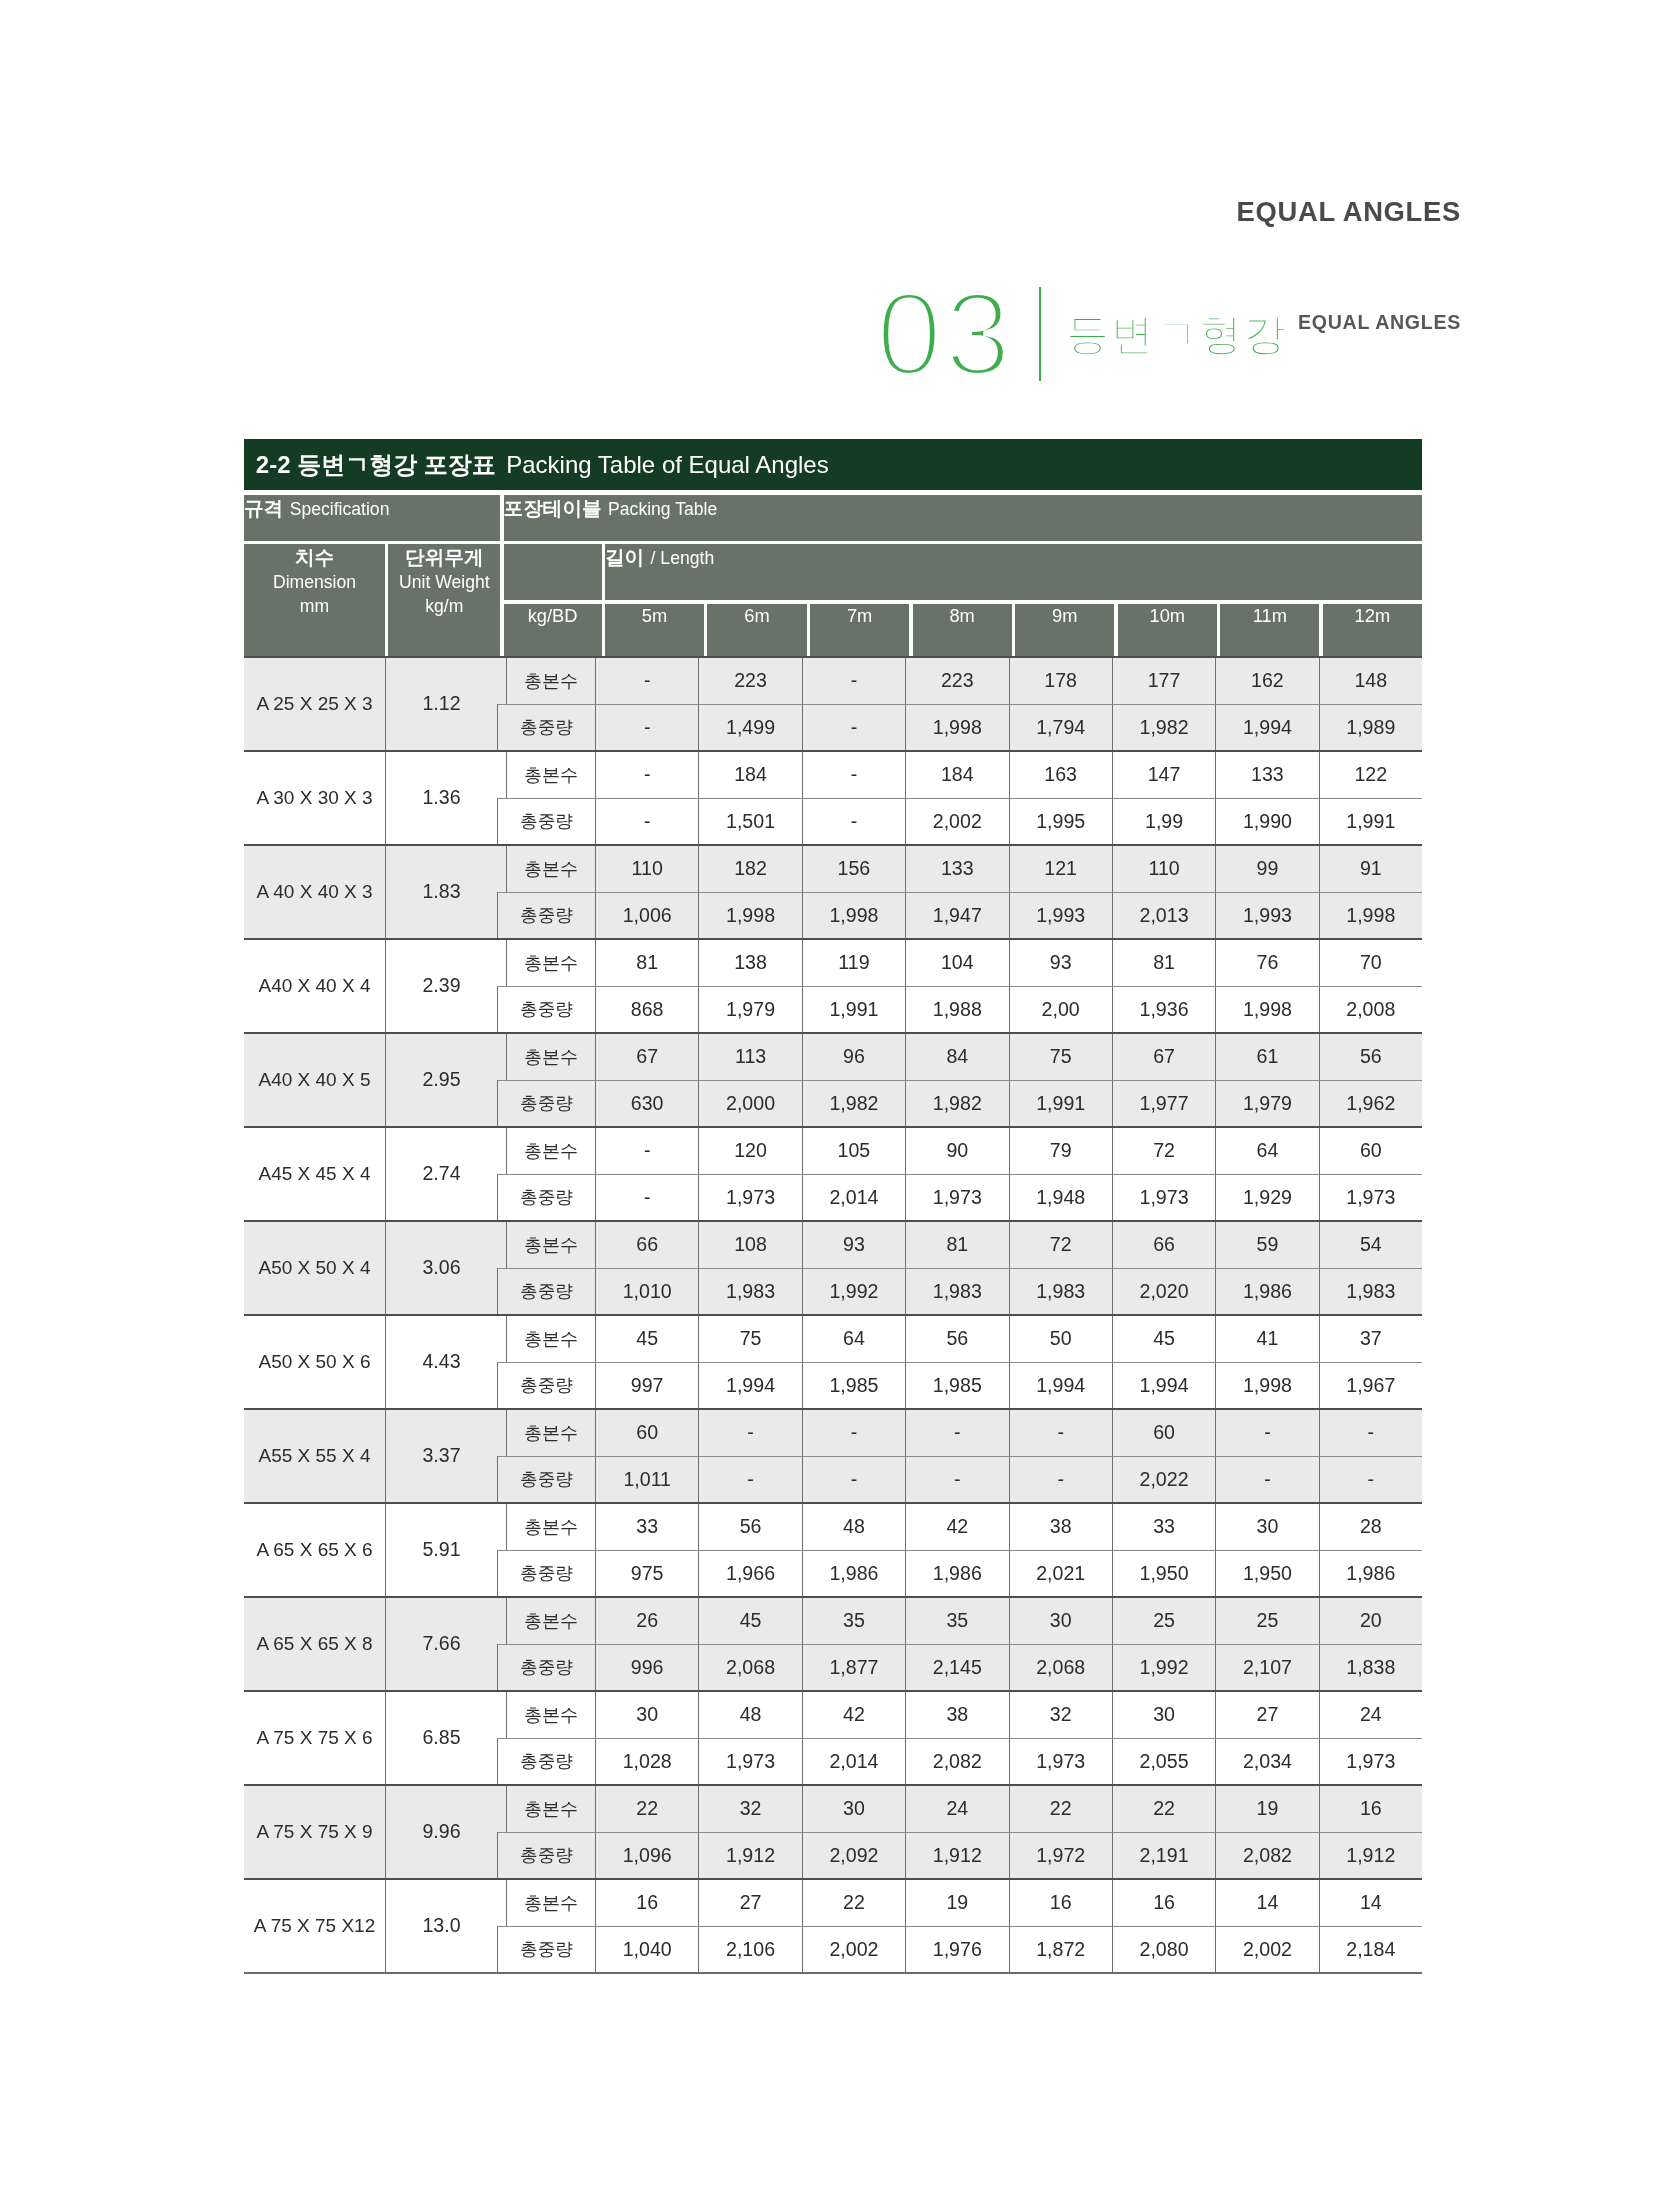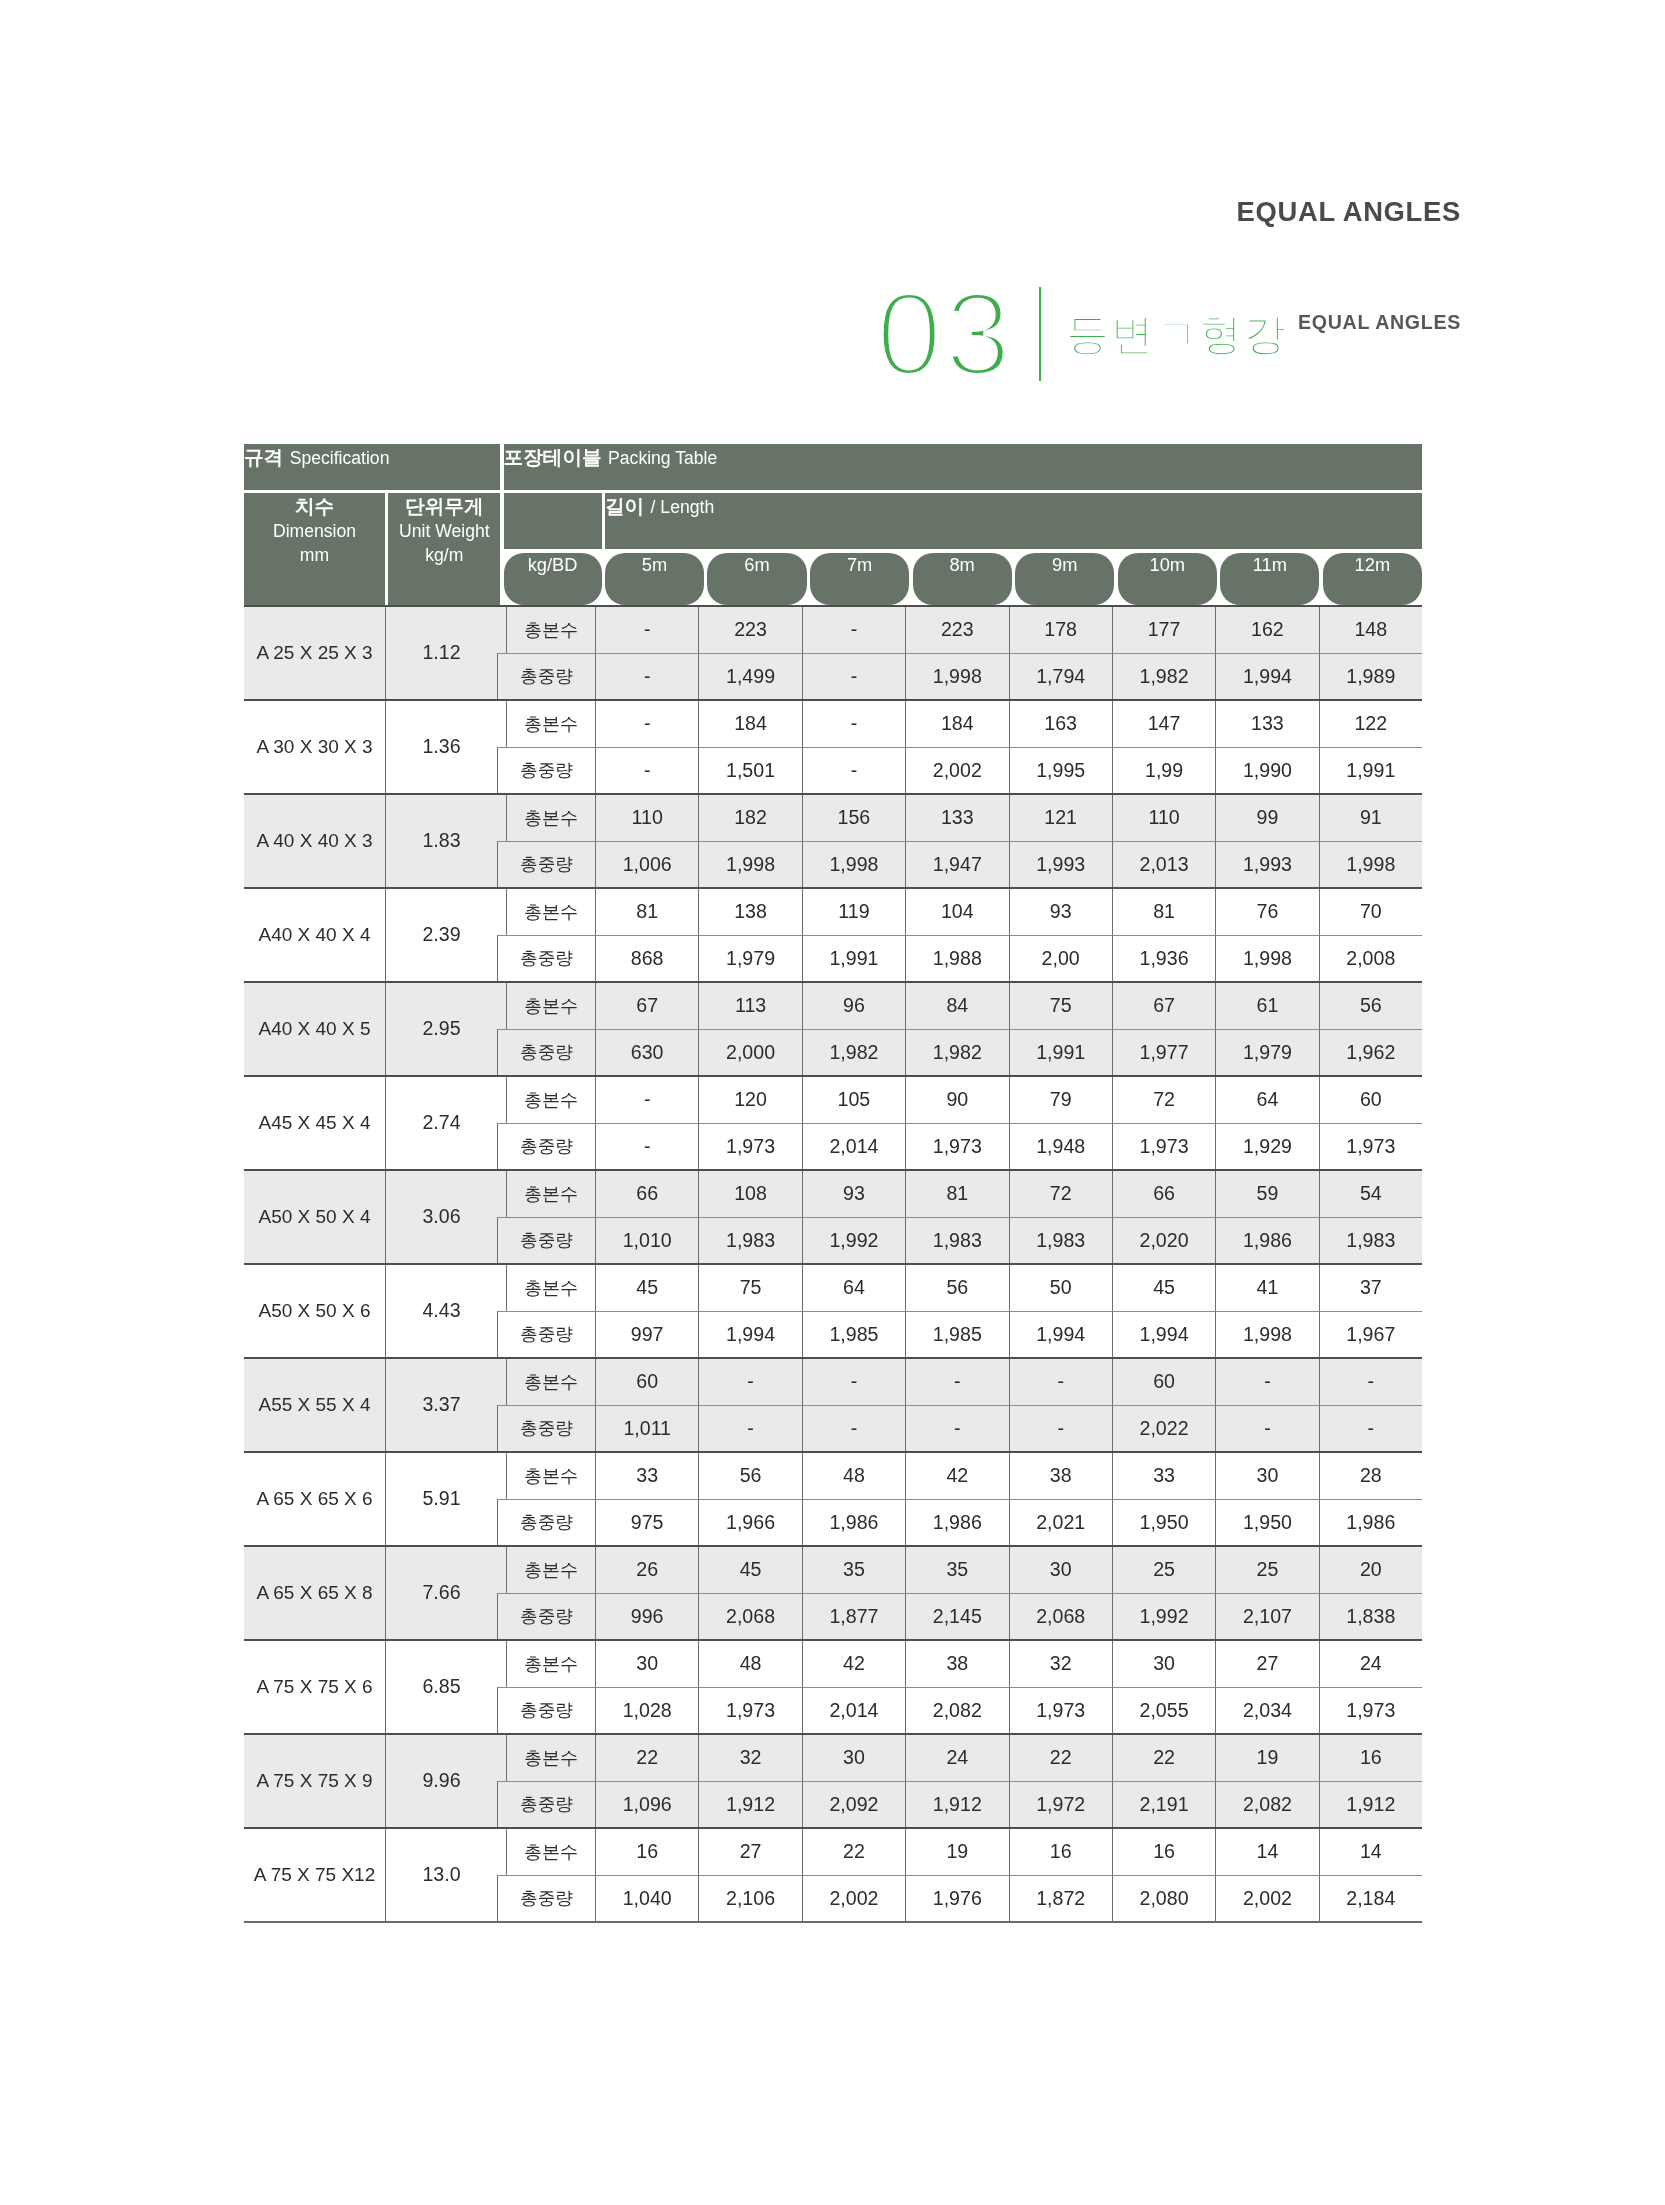--- a/index.html
+++ b/index.html
@@ -55,21 +55,21 @@
     gap:3.3px;
   }
   .hcell{
     background:#687368;color:#ffffff;
     display:flex;flex-direction:column;align-items:center;
     text-align:center;line-height:1.35;
   }
   .h-ko{font-size:19.6px;font-weight:bold;}
   .h-en{font-size:17.6px;font-weight:400;}
   .h-inline{flex-direction:row;gap:6.5px;align-items:baseline;}
-  .h-m{font-size:18.3px;font-weight:400;border-radius:20px;}
+  .h-m{font-size:18.3px;font-weight:400;}
   .hc-spec{grid-column:1/3;grid-row:1;}
   .hc-pack{grid-column:3/12;grid-row:1;}
   .hc-dim{grid-column:1;grid-row:2/4;}
   .hc-uw{grid-column:2;grid-row:2/4;}
   .hc-blank{grid-column:3;grid-row:2;}
   .hc-len{grid-column:4/12;grid-row:2;}
   .hc-kgbd{grid-column:3;grid-row:3;}
 
   
   .data-wrap{border-bottom:2.6px solid #6c6c6c;}
@@ -112,20 +112,24 @@
     <div class="sec-num">03</div>
     <div class="sec-divider"></div>
     <div class="sec-titles">
       <div class="sec-title-ko">등변ㄱ형강</div>
       <div class="sec-title-en">EQUAL ANGLES</div>
     </div>
   </div>
 
   <div class="table-wrap">
 
+    <div class="title-bar">
+      <span class="tb-ko">2-2 등변ㄱ형강 포장표</span>
+      <span class="tb-en">Packing Table of Equal Angles</span>
+    </div>
 
     <div class="hgrid">
       <div class="hcell h-inline hc-spec">
         <span class="h-ko">규격</span>
         <span class="h-en">Specification</span>
       </div>
       <div class="hcell h-inline hc-pack">
         <span class="h-ko">포장테이블</span>
         <span class="h-en">Packing Table</span>
       </div>

